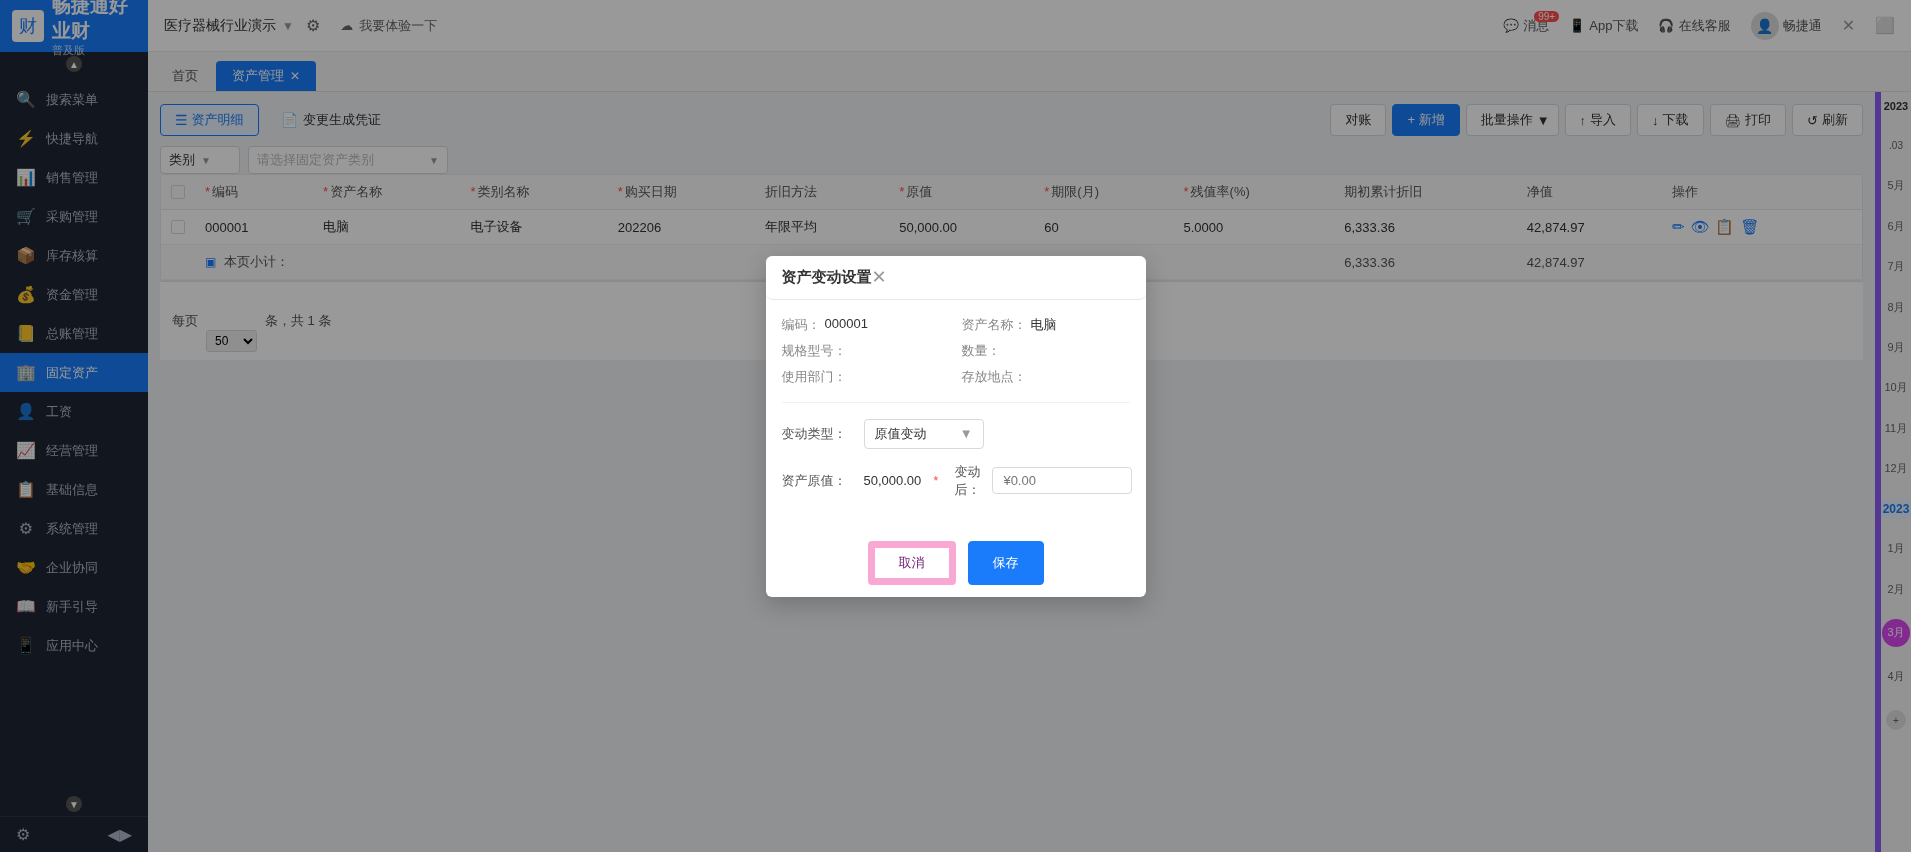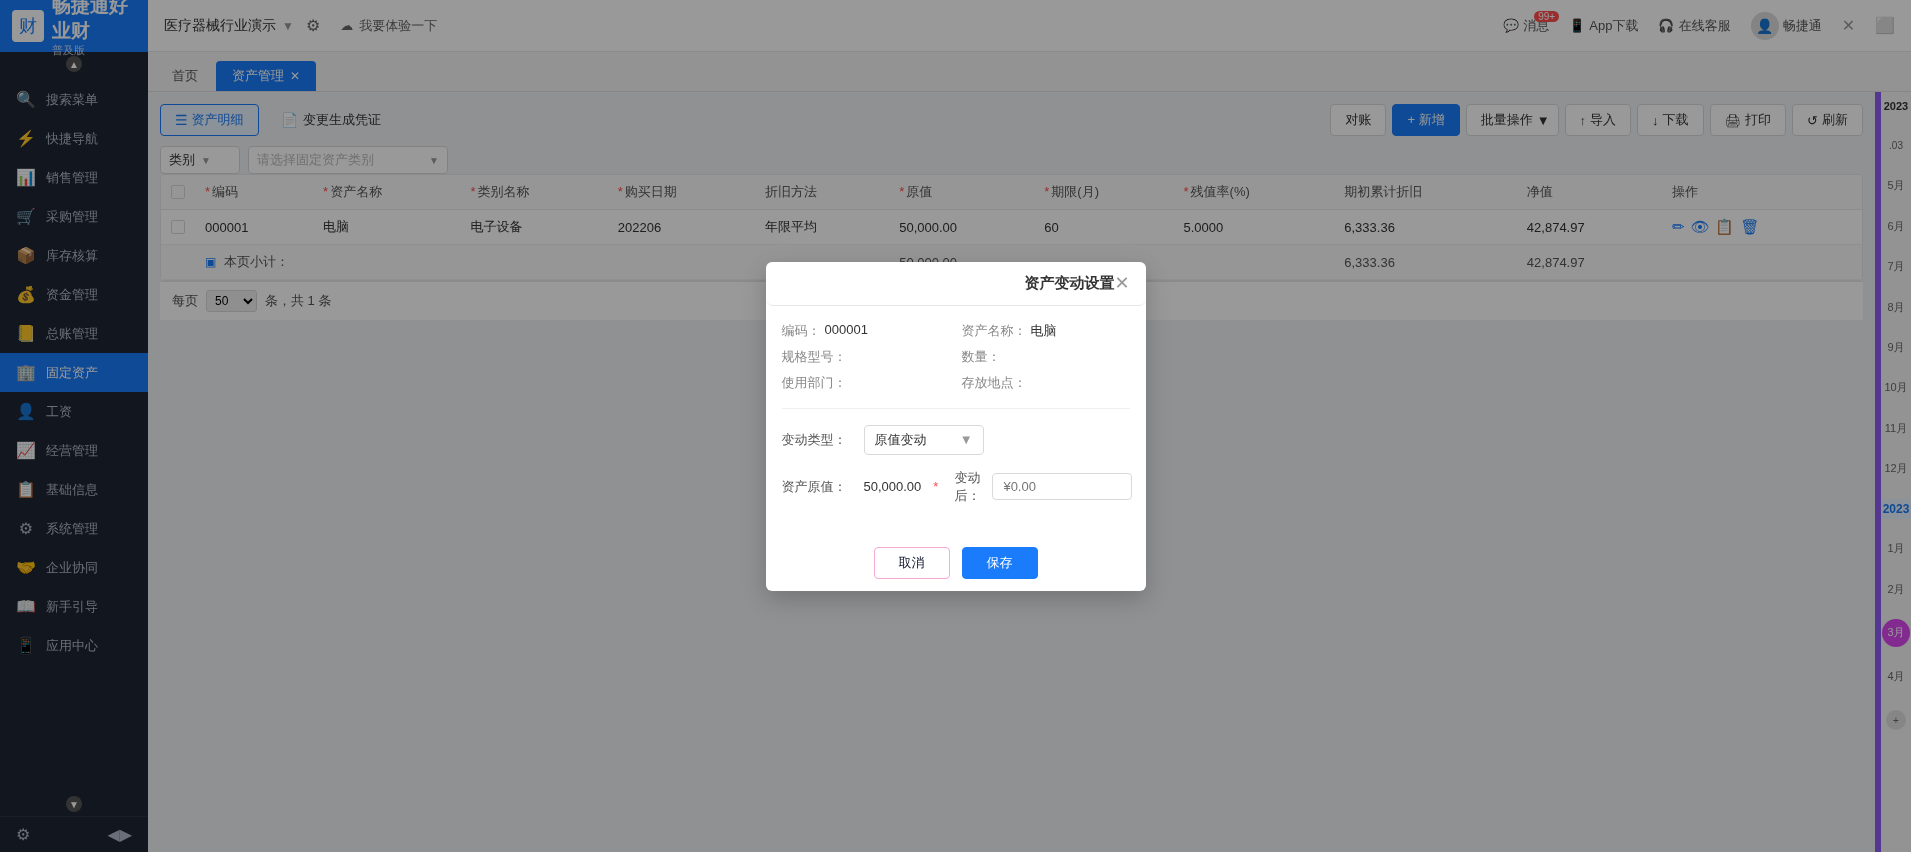--- a/index.html
+++ b/index.html
@@ -308,20 +308,21 @@
       font-size: 13px;
       color: #555;
       background: white;
       border-top: 1px solid #e8e8e8;
     }
     .pagination select {
       border: 1px solid #d9d9d9;
       border-radius: 3px;
       padding: 2px 4px;
       font-size: 12px;
+      margin-top: 40px;
     }
 
     
     .modal-overlay {
       position: absolute;
       top: 0; left: 0; right: 0; bottom: 0;
       background: rgba(0,0,0,0.4);
       display: flex;
       align-items: center;
       justify-content: center;
@@ -332,21 +333,21 @@
       border-radius: 6px;
       width: 380px;
       box-shadow: 0 8px 24px rgba(0,0,0,0.2);
       overflow: hidden;
     }
     .modal-header {
       padding: 12px 16px;
       border-bottom: 1px solid #e8e8e8;
       display: flex;
       align-items: center;
-      justify-content: flex-end;
+      justify-content: flex-start;
       border-radius: 7px;
     }
     .modal-title { font-size: 15px; font-weight: bold; color: #333; }
     .modal-close { cursor: pointer; color: #999; font-size: 18px; line-height: 1; }
     .modal-body { padding: 16px; }
     .modal-info-grid {
       display: grid;
       grid-template-columns: 1fr 1fr;
       gap: 8px 12px;
       margin-bottom: 16px;
@@ -389,25 +390,25 @@
     }
     .required-star { color: #ff4d4f; }
     .modal-footer {
       padding: 12px 16px;
       display: flex;
       justify-content: center;
       gap: 12px;
     }
     .btn-cancel {
       padding: 6px 24px;
-      border: 1px solid #f9a8d4;
+      border: 7px solid #f9a8d4;
       border-radius: 4px;
       cursor: pointer;
       background: white;
-      color: #0f172a;
+      color: #701a75;
       font-size: 13px;
     }
     .btn-save {
       padding: 6px 24px;
       border: 1px solid #1a7cfa;
       border-radius: 4px;
       cursor: pointer;
       background: #1a7cfa;
       color: white;
       font-size: 13px;

